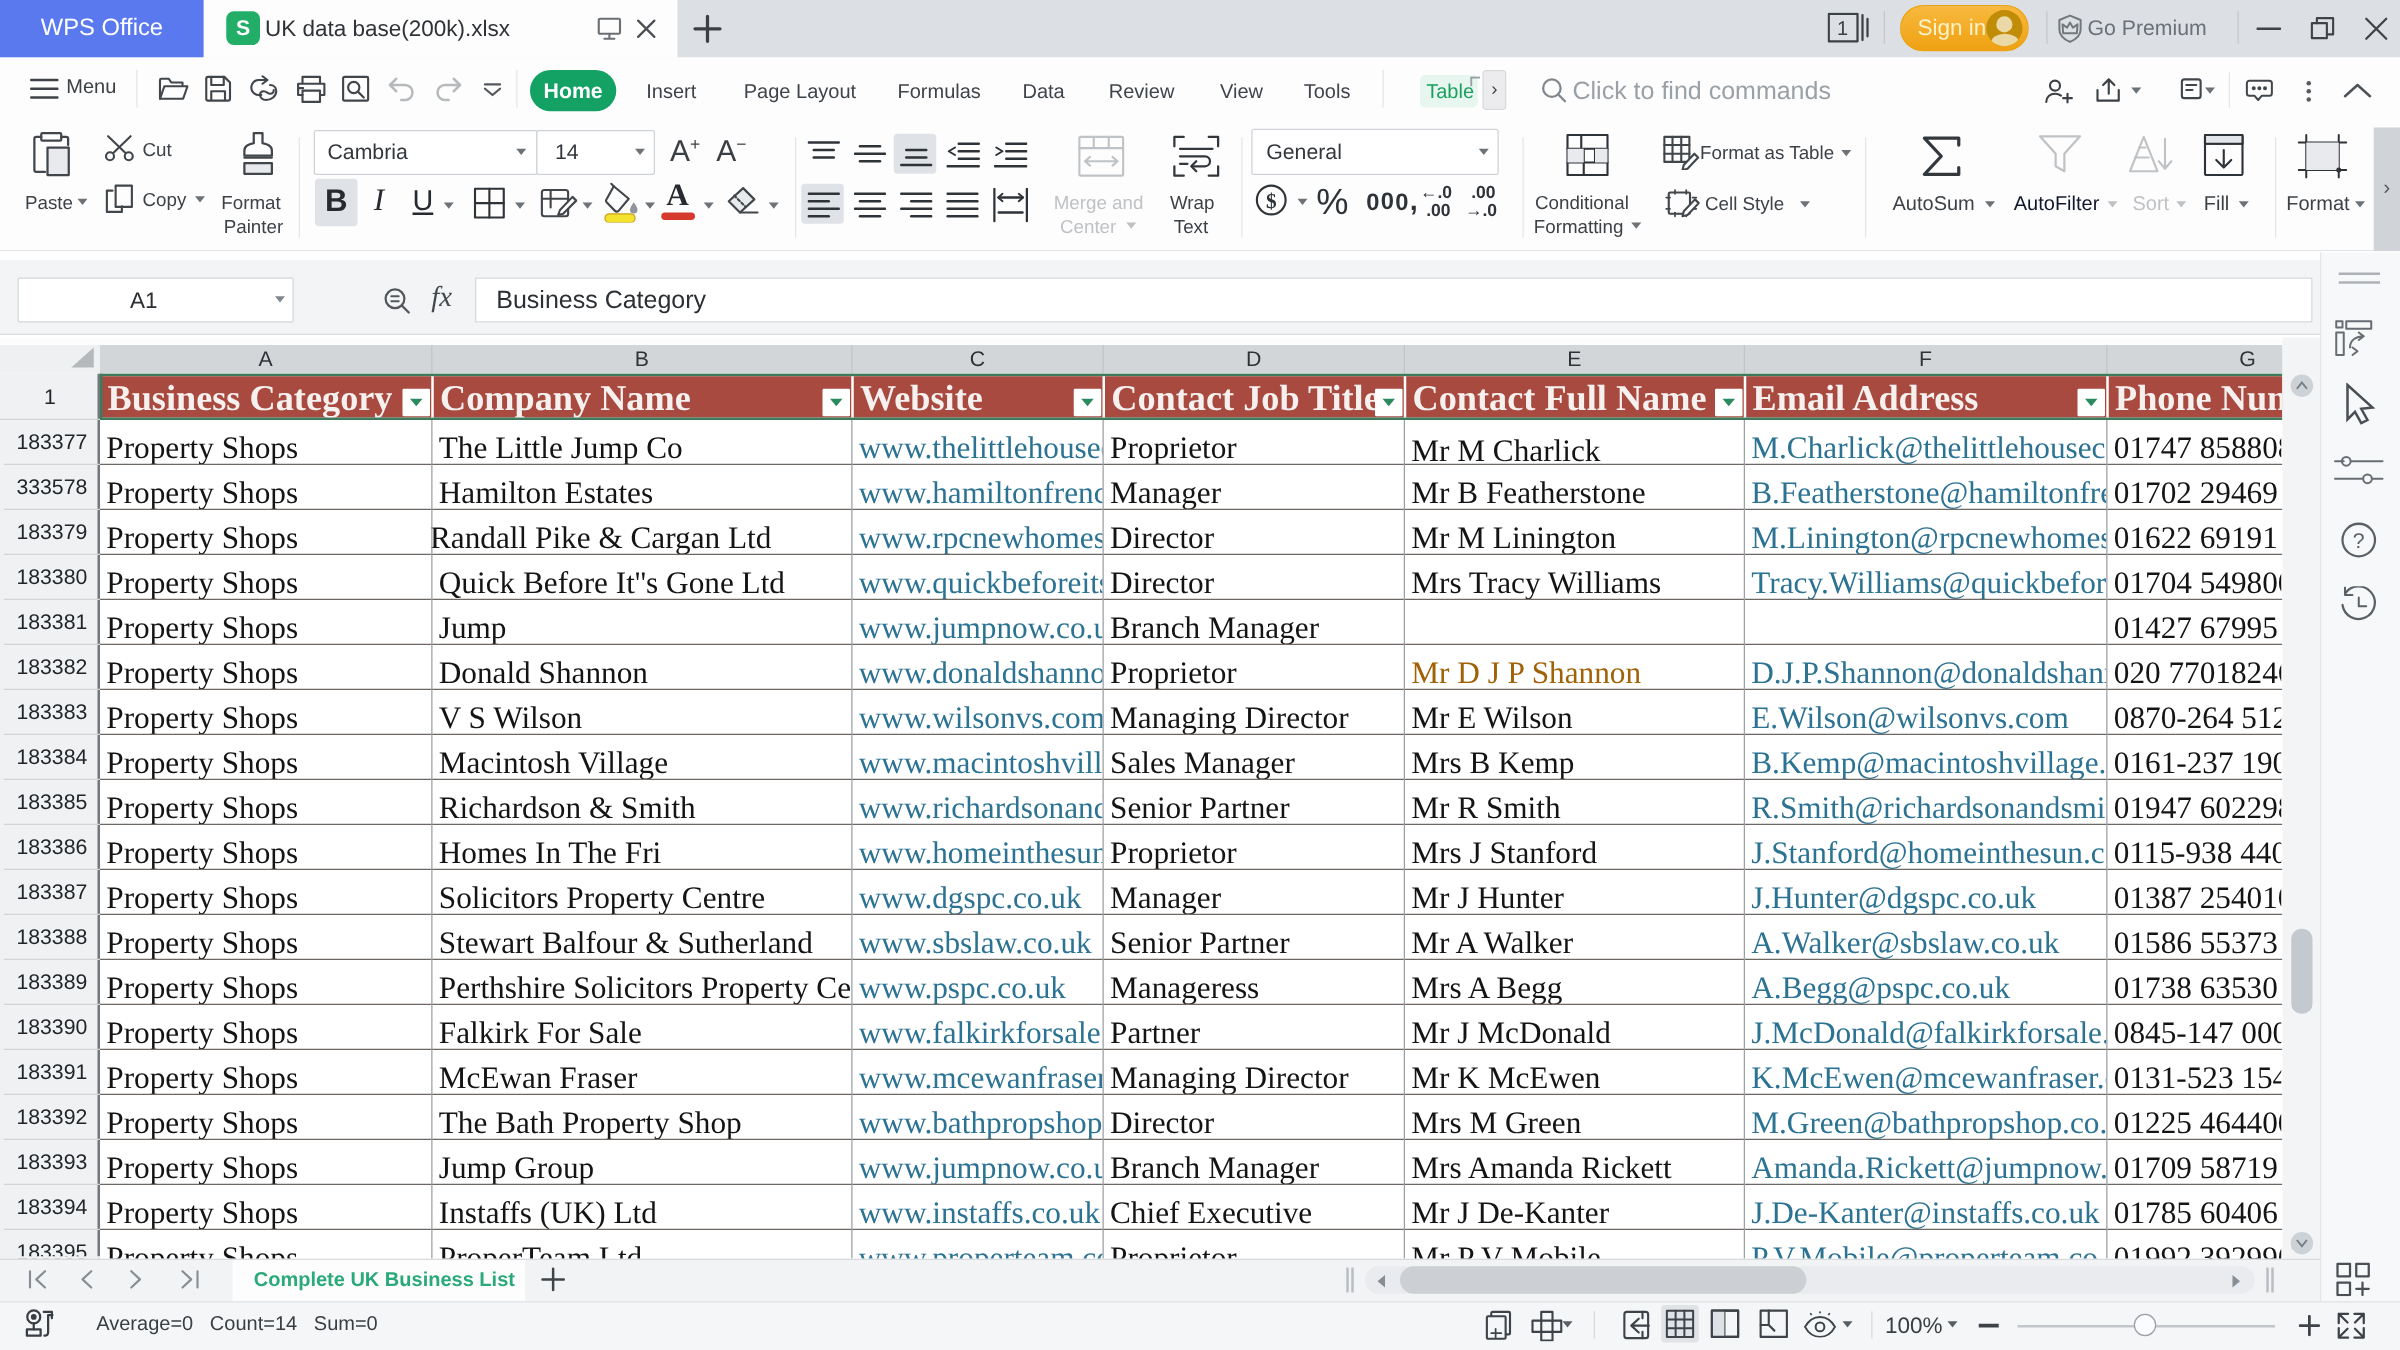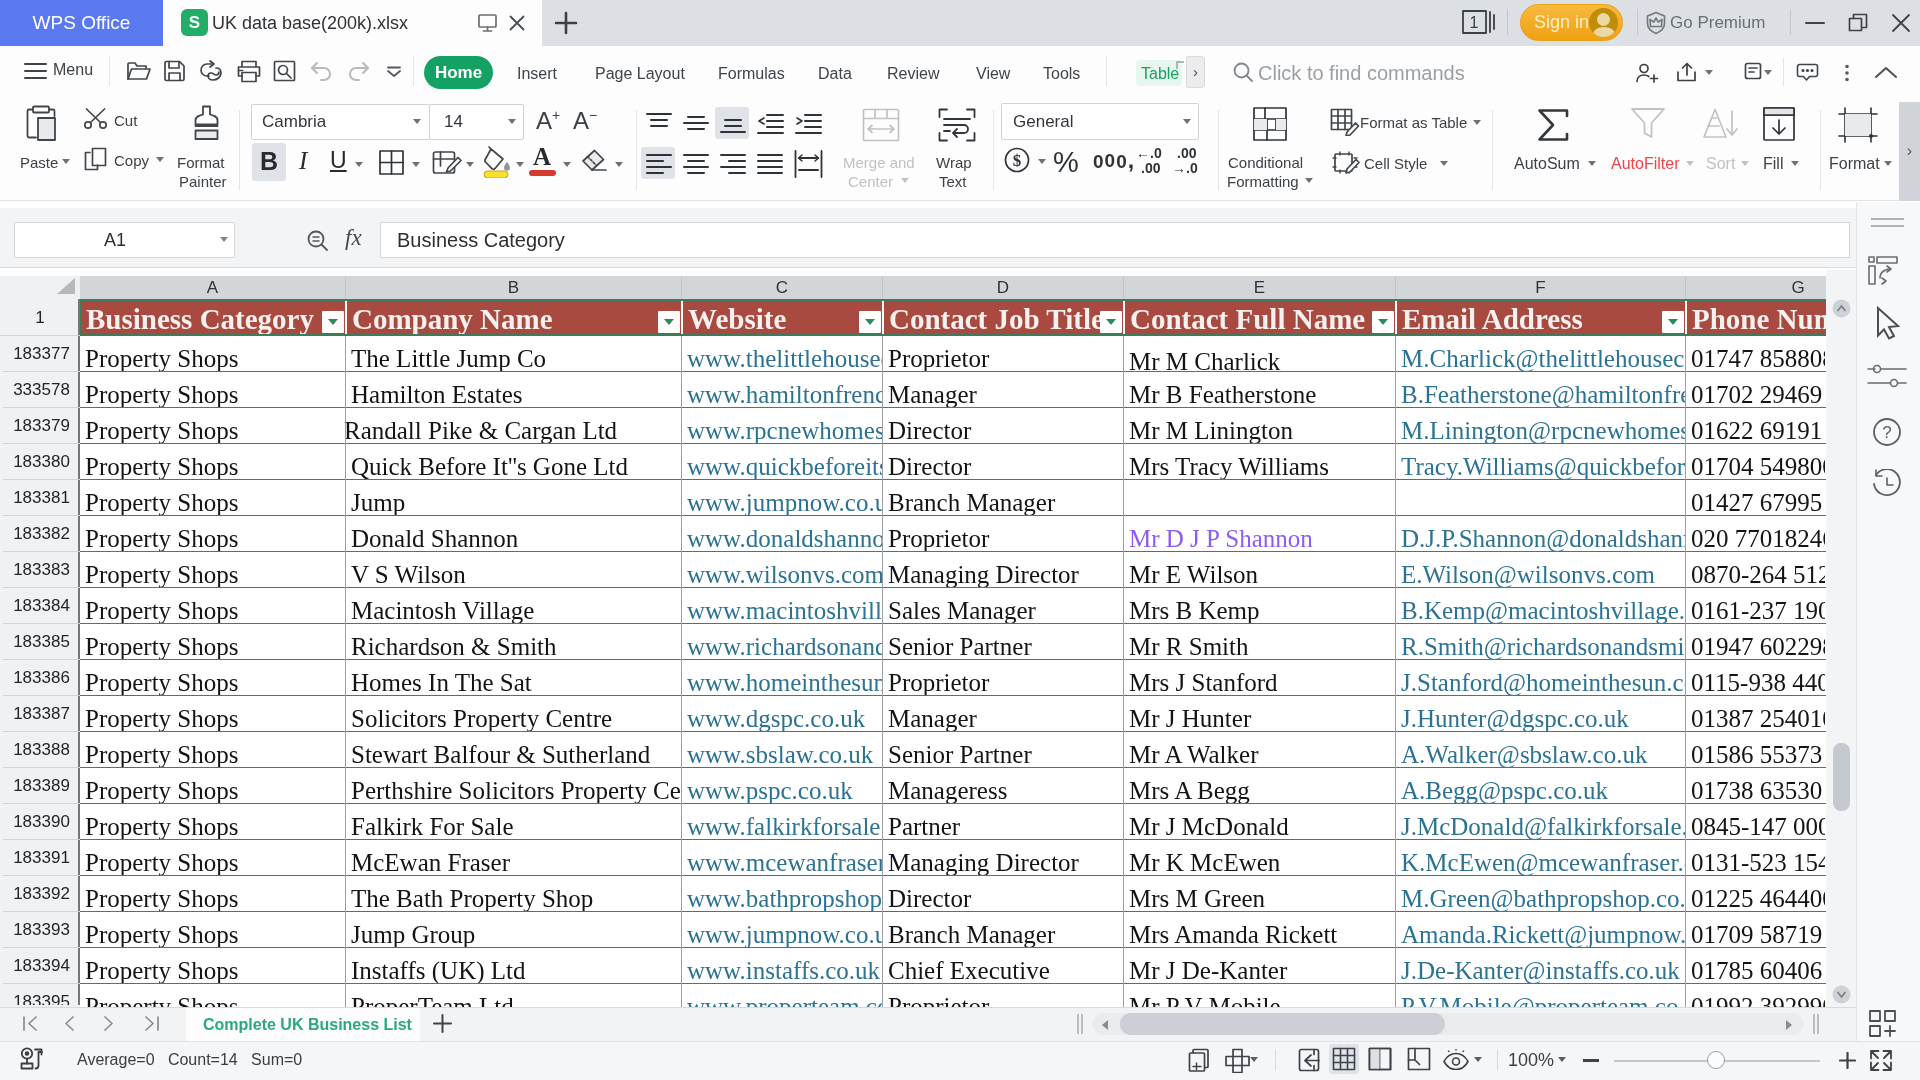--- a/index.html
+++ b/index.html
@@ -420,21 +420,21 @@
 <svg class="a" style="left:1536px;top:108px" width="34" height="34">
     <path d="M31 8V2.5H3.5L17 17 3.5 31.5H31V26" fill="none" stroke="#33383d" stroke-width="2.6" stroke-linecap="round" stroke-linejoin="round"></path>
   </svg>
 <div class="lbl a" style="left:1514px;top:155px;font-size:16px">AutoSum</div>
 <div class="caret a" style="left:1588px;top:161px"></div>
 <svg class="a" style="left:1630px;top:107px" width="36" height="34">
     <g fill="none" stroke-linecap="round" stroke-linejoin="round" stroke="#c0c3c6" stroke-width="1.8">
       <path d="M2 2h32L21.5 16v14l-7-4V16Z"></path>
     </g>
   </svg>
-<div class="lbl a" style="left:1611px;top:155px;font-size:16px;color:#ef4444">AutoFilter</div>
+<div class="lbl a" style="left:1611px;top:155px;font-size:16px;color:#0f172a">AutoFilter</div>
 <div class="caret a" style="left:1686px;top:161px;border-top-color:#bfc2c5"></div>
 <svg class="a" style="left:1701px;top:107px" width="40" height="34">
     <g fill="none" stroke-linecap="round" stroke-linejoin="round" stroke="#c0c3c6" stroke-width="1.7">
       <path d="M14 2.5 3 30h22Z"></path>
       <path d="M7 19h11M10.5 11h5"></path>
       <path d="M31 4v24M31 28l-5-6M31 28l5-6"></path>
     </g>
   </svg>
 <div class="lbl a" style="left:1706px;top:155px;font-size:16px;color:#bfc2c5">Sort</div>
 <div class="caret a" style="left:1741px;top:161px;border-top-color:#bfc2c5"></div>
@@ -569,21 +569,21 @@
 <div class="a serif" style="left:1611px;top:168px;width:134px;height:36px;overflow:hidden;white-space:nowrap;font-size:25px;line-height:45px;color:#141414">01704 5498000</div>
 <div class="a serif" style="left:5px;top:204px;width:260px;height:36px;overflow:hidden;white-space:nowrap;font-size:25px;line-height:45px;color:#141414">Property Shops</div>
 <div class="a serif" style="left:271px;top:204px;width:330px;height:36px;overflow:hidden;white-space:nowrap;font-size:25px;line-height:45px;color:#141414">Jump</div>
 <div class="a serif" style="left:607px;top:204px;width:195px;height:36px;overflow:hidden;white-space:nowrap;font-size:25px;line-height:45px;color:#2b7293">www.jumpnow.co.uk</div>
 <div class="a serif" style="left:808px;top:204px;width:235px;height:36px;overflow:hidden;white-space:nowrap;font-size:25px;line-height:45px;color:#141414">Branch Manager</div>
 <div class="a serif" style="left:1611px;top:204px;width:134px;height:36px;overflow:hidden;white-space:nowrap;font-size:25px;line-height:45px;color:#141414">01427 67995</div>
 <div class="a serif" style="left:5px;top:240px;width:260px;height:36px;overflow:hidden;white-space:nowrap;font-size:25px;line-height:45px;color:#141414">Property Shops</div>
 <div class="a serif" style="left:271px;top:240px;width:330px;height:36px;overflow:hidden;white-space:nowrap;font-size:25px;line-height:45px;color:#141414">Donald Shannon</div>
 <div class="a serif" style="left:607px;top:240px;width:195px;height:36px;overflow:hidden;white-space:nowrap;font-size:25px;line-height:45px;color:#2b7293">www.donaldshannon.co.uk</div>
 <div class="a serif" style="left:808px;top:240px;width:235px;height:36px;overflow:hidden;white-space:nowrap;font-size:25px;line-height:45px;color:#141414">Proprietor</div>
-<div class="a serif" style="left:1049px;top:240px;width:266px;height:36px;overflow:hidden;white-space:nowrap;font-size:25px;line-height:45px;color:#8b5cf6">Mr D J P Shannon</div>
+<div class="a serif" style="left:1049px;top:240px;width:266px;height:36px;overflow:hidden;white-space:nowrap;font-size:25px;line-height:45px;color:#a16207">Mr D J P Shannon</div>
 <div class="a serif" style="left:1321px;top:240px;width:284px;height:36px;overflow:hidden;white-space:nowrap;font-size:25px;line-height:45px;color:#2b7293">D.J.P.Shannon@donaldshannon.com</div>
 <div class="a serif" style="left:1611px;top:240px;width:134px;height:36px;overflow:hidden;white-space:nowrap;font-size:25px;line-height:45px;color:#141414">020 77018246</div>
 <div class="a serif" style="left:5px;top:276px;width:260px;height:36px;overflow:hidden;white-space:nowrap;font-size:25px;line-height:45px;color:#141414">Property Shops</div>
 <div class="a serif" style="left:271px;top:276px;width:330px;height:36px;overflow:hidden;white-space:nowrap;font-size:25px;line-height:45px;color:#141414">V S Wilson</div>
 <div class="a serif" style="left:607px;top:276px;width:195px;height:36px;overflow:hidden;white-space:nowrap;font-size:25px;line-height:45px;color:#2b7293">www.wilsonvs.com</div>
 <div class="a serif" style="left:808px;top:276px;width:235px;height:36px;overflow:hidden;white-space:nowrap;font-size:25px;line-height:45px;color:#141414">Managing Director</div>
 <div class="a serif" style="left:1049px;top:276px;width:266px;height:36px;overflow:hidden;white-space:nowrap;font-size:25px;line-height:45px;color:#141414">Mr E Wilson</div>
 <div class="a serif" style="left:1321px;top:276px;width:284px;height:36px;overflow:hidden;white-space:nowrap;font-size:25px;line-height:45px;color:#2b7293">E.Wilson@wilsonvs.com</div>
 <div class="a serif" style="left:1611px;top:276px;width:134px;height:36px;overflow:hidden;white-space:nowrap;font-size:25px;line-height:45px;color:#141414">0870-264 5123</div>
 <div class="a serif" style="left:5px;top:312px;width:260px;height:36px;overflow:hidden;white-space:nowrap;font-size:25px;line-height:45px;color:#141414">Property Shops</div>
@@ -594,21 +594,21 @@
 <div class="a serif" style="left:1321px;top:312px;width:284px;height:36px;overflow:hidden;white-space:nowrap;font-size:25px;line-height:45px;color:#2b7293">B.Kemp@macintoshvillage.com</div>
 <div class="a serif" style="left:1611px;top:312px;width:134px;height:36px;overflow:hidden;white-space:nowrap;font-size:25px;line-height:45px;color:#141414">0161-237 1900</div>
 <div class="a serif" style="left:5px;top:348px;width:260px;height:36px;overflow:hidden;white-space:nowrap;font-size:25px;line-height:45px;color:#141414">Property Shops</div>
 <div class="a serif" style="left:271px;top:348px;width:330px;height:36px;overflow:hidden;white-space:nowrap;font-size:25px;line-height:45px;color:#141414">Richardson &amp; Smith</div>
 <div class="a serif" style="left:607px;top:348px;width:195px;height:36px;overflow:hidden;white-space:nowrap;font-size:25px;line-height:45px;color:#2b7293">www.richardsonandsmith.co.uk</div>
 <div class="a serif" style="left:808px;top:348px;width:235px;height:36px;overflow:hidden;white-space:nowrap;font-size:25px;line-height:45px;color:#141414">Senior Partner</div>
 <div class="a serif" style="left:1049px;top:348px;width:266px;height:36px;overflow:hidden;white-space:nowrap;font-size:25px;line-height:45px;color:#141414">Mr R Smith</div>
 <div class="a serif" style="left:1321px;top:348px;width:284px;height:36px;overflow:hidden;white-space:nowrap;font-size:25px;line-height:45px;color:#2b7293">R.Smith@richardsonandsmith.com</div>
 <div class="a serif" style="left:1611px;top:348px;width:134px;height:36px;overflow:hidden;white-space:nowrap;font-size:25px;line-height:45px;color:#141414">01947 602298</div>
 <div class="a serif" style="left:5px;top:384px;width:260px;height:36px;overflow:hidden;white-space:nowrap;font-size:25px;line-height:45px;color:#141414">Property Shops</div>
-<div class="a serif" style="left:271px;top:384px;width:330px;height:36px;overflow:hidden;white-space:nowrap;font-size:25px;line-height:45px;color:#141414">Homes In The Sat</div>
+<div class="a serif" style="left:271px;top:384px;width:330px;height:36px;overflow:hidden;white-space:nowrap;font-size:25px;line-height:45px;color:#141414">Homes In The Fri</div>
 <div class="a serif" style="left:607px;top:384px;width:195px;height:36px;overflow:hidden;white-space:nowrap;font-size:25px;line-height:45px;color:#2b7293">www.homeinthesun.co.uk</div>
 <div class="a serif" style="left:808px;top:384px;width:235px;height:36px;overflow:hidden;white-space:nowrap;font-size:25px;line-height:45px;color:#141414">Proprietor</div>
 <div class="a serif" style="left:1049px;top:384px;width:266px;height:36px;overflow:hidden;white-space:nowrap;font-size:25px;line-height:45px;color:#141414">Mrs J Stanford</div>
 <div class="a serif" style="left:1321px;top:384px;width:284px;height:36px;overflow:hidden;white-space:nowrap;font-size:25px;line-height:45px;color:#2b7293">J.Stanford@homeinthesun.co.uk</div>
 <div class="a serif" style="left:1611px;top:384px;width:134px;height:36px;overflow:hidden;white-space:nowrap;font-size:25px;line-height:45px;color:#141414">0115-938 4400</div>
 <div class="a serif" style="left:5px;top:420px;width:260px;height:36px;overflow:hidden;white-space:nowrap;font-size:25px;line-height:45px;color:#141414">Property Shops</div>
 <div class="a serif" style="left:271px;top:420px;width:330px;height:36px;overflow:hidden;white-space:nowrap;font-size:25px;line-height:45px;color:#141414">Solicitors Property Centre</div>
 <div class="a serif" style="left:607px;top:420px;width:195px;height:36px;overflow:hidden;white-space:nowrap;font-size:25px;line-height:45px;color:#2b7293">www.dgspc.co.uk</div>
 <div class="a serif" style="left:808px;top:420px;width:235px;height:36px;overflow:hidden;white-space:nowrap;font-size:25px;line-height:45px;color:#141414">Manager</div>
 <div class="a serif" style="left:1049px;top:420px;width:266px;height:36px;overflow:hidden;white-space:nowrap;font-size:25px;line-height:45px;color:#141414">Mr J Hunter</div>

